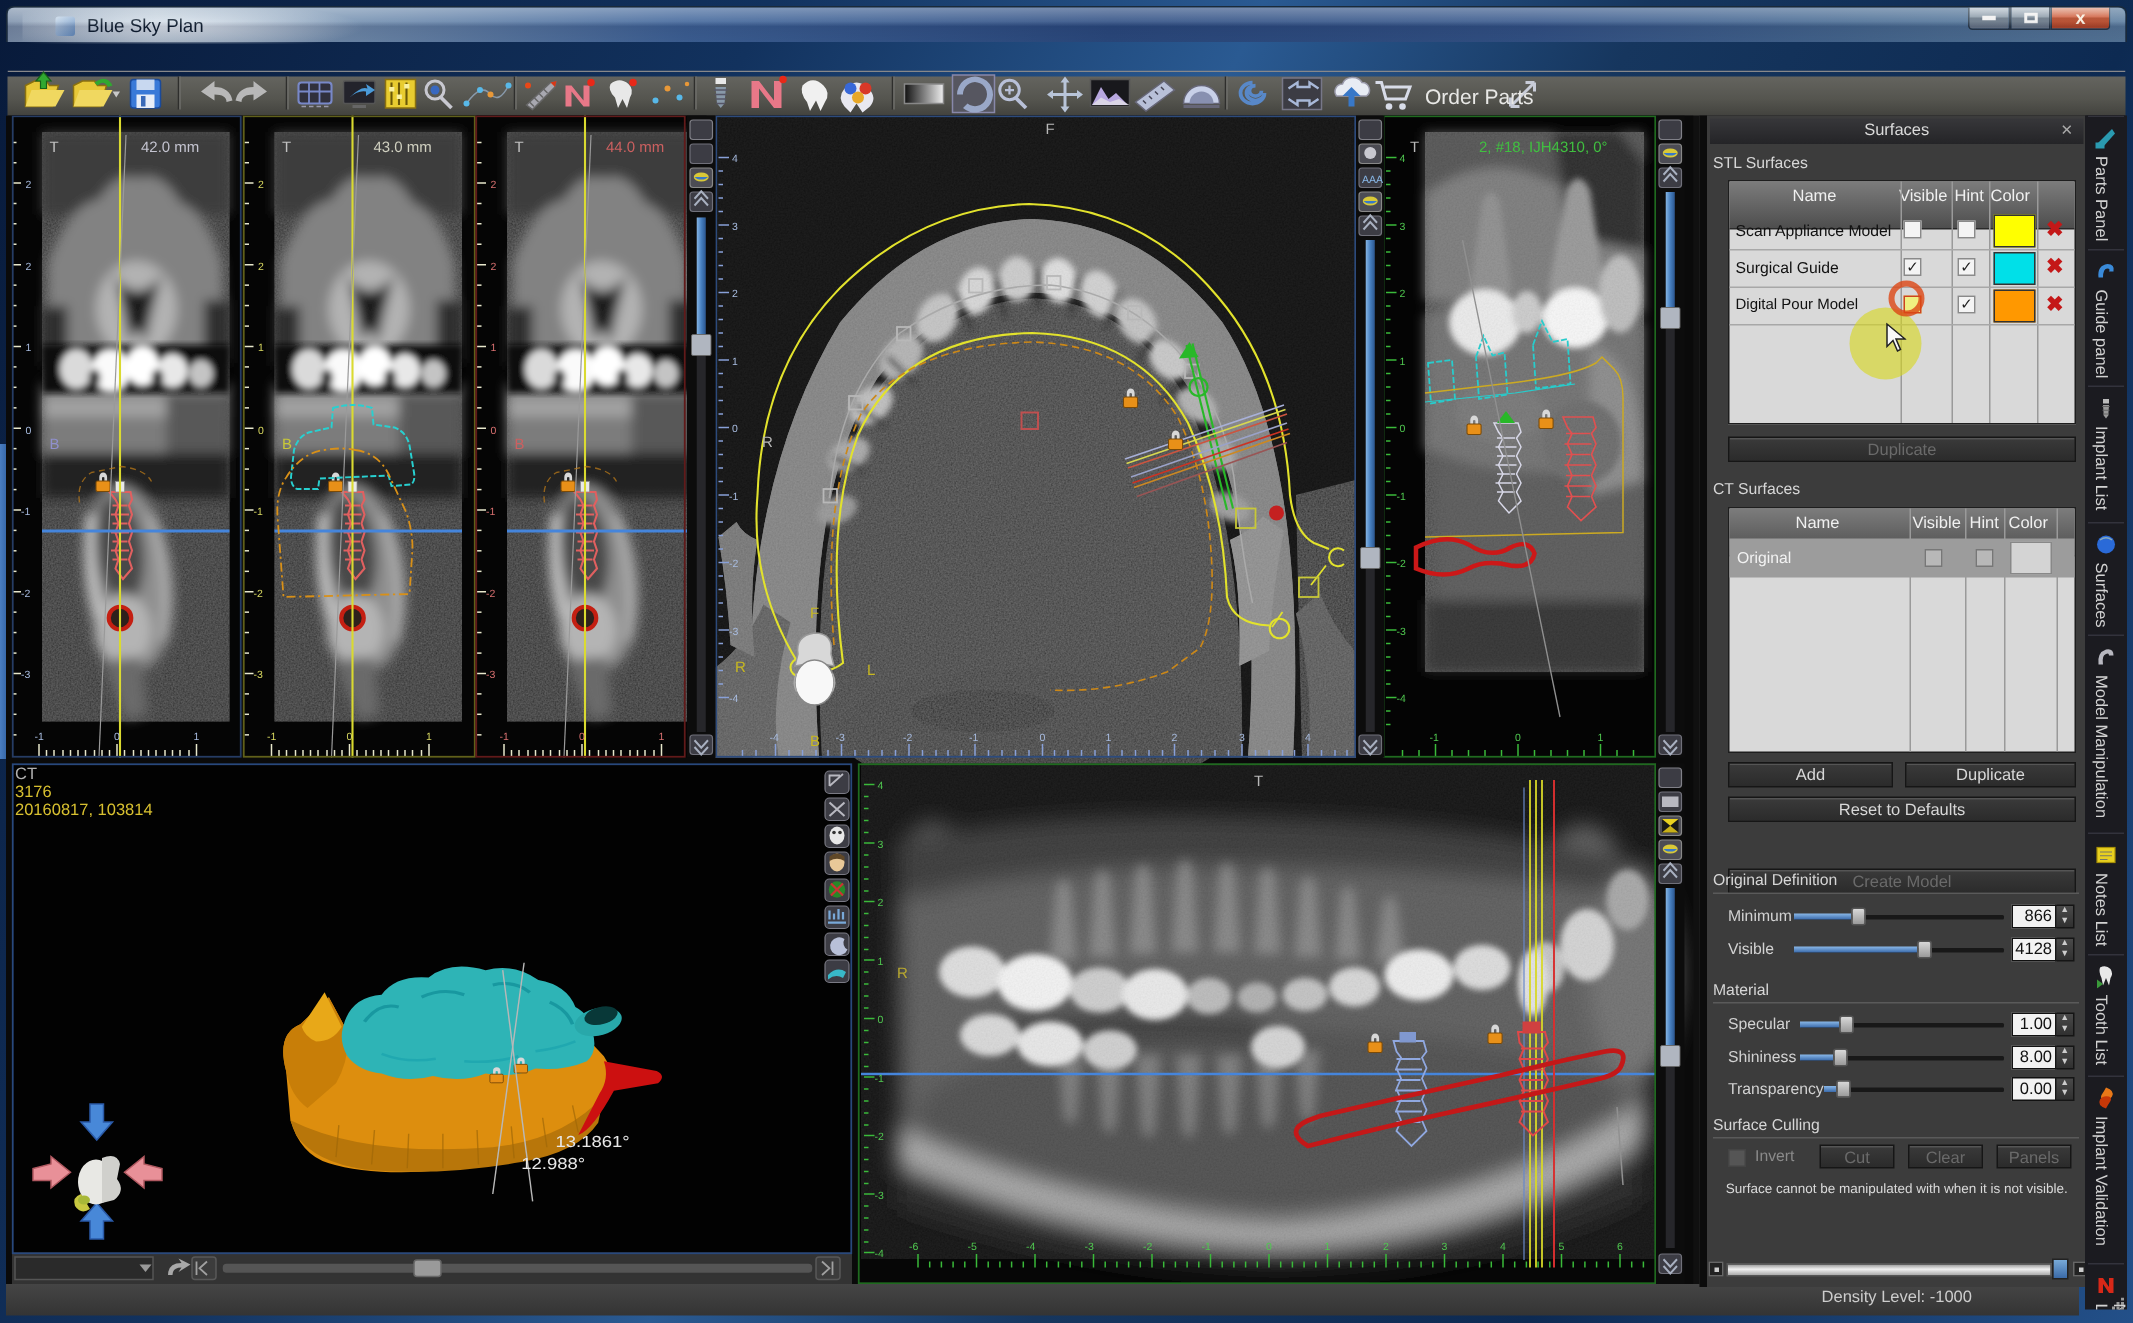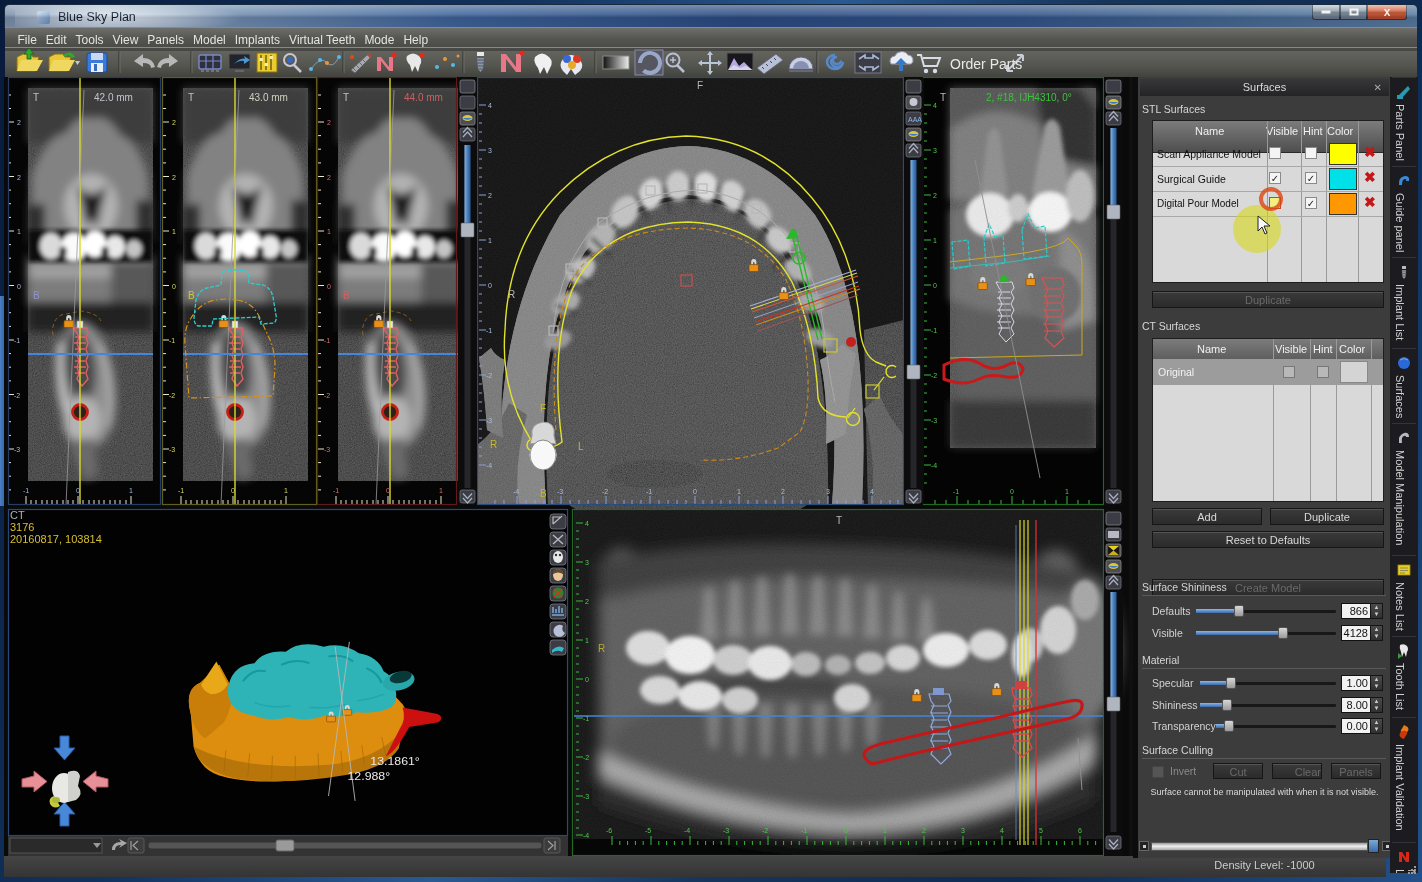--- a/index.html
+++ b/index.html
@@ -75,32 +75,20 @@
       <div class="wb min">
           <div class="glyph"></div>
         </div>
       <div class="wb max">
           <div class="glyph"></div>
         </div>
       <div class="wb close">
           <div class="glyph">x</div>
         </div>
     </div>
-  </div>
-  <div id="menubar">
-    <span>File</span>
-      <span>Edit</span>
-      <span>Tools</span>
-      <span>View</span>
-      <span>Panels</span>
-      <span>Model</span>
-      <span>Implants</span>
-      <span>Virtual Teeth</span>
-      <span>Mode</span>
-      <span>Help</span>
   </div>
   <div id="toolbar"></div>
   <svg width="1412" height="30" viewBox="0 0 1412 30" style="position:absolute;left:1px;top:43px;">
     <line x1="0" y1="0.5" x2="1412" y2="0.5" stroke="#88888a" stroke-width="1"></line>
     <g stroke="#2e2e2c" stroke-width="1">
         <path d="M114 4 v22 M186 4 v22 M338 4 v22 M458 4 v22 M590 4 v22 M812 4 v22"></path>
       </g>
     <g stroke="#6e6e6a" stroke-width="1">
         <path d="M115 4 v22 M187 4 v22 M339 4 v22 M459 4 v22 M591 4 v22 M813 4 v22"></path>
       </g>
@@ -1185,35 +1173,35 @@
       <div style="position:absolute;left:0;top:20px;right:0;height:26px;background:#9c9c9c;"></div>
       <div style="position:absolute;left:5px;top:27px;font-size:10.5px;color:#f2f2f2;">Original</div>
       <div class="cb" style="left:130px;top:27px;background:#b8b8b8;border-color:#777;"></div>
       <div class="cb" style="left:164px;top:27px;background:#b8b8b8;border-color:#777;"></div>
       <div style="position:absolute;left:187px;top:22px;width:28px;height:22px;background:#d4d4d4;border:1px solid #888;"></div>
     </div>
     <div class="btn" style="left:14px;top:431px;width:110px;height:17px;line-height:17px;">Add</div>
     <div class="btn" style="left:132px;top:431px;width:114px;height:17px;line-height:17px;">Duplicate</div>
     <div class="btn" style="left:14px;top:454px;width:232px;height:17px;line-height:17px;">Reset to Defaults</div>
     <div class="btn dis" style="left:14px;top:477px;width:232px;height:17px;line-height:17px;margin-top:25px;">Create Model</div>
-    <div class="shead" style="left:4px;top:504px;">Surface Shininess</div>
+    <div class="shead" style="left:4px;top:504px;">Original Definition</div>
     <div style="position:absolute;left:4px;top:518px;width:244px;height:1px;background:#5a5a5a;"></div>
-    <div class="srow-label" style="left:14px;top:528px;">Defaults</div>
+    <div class="srow-label" style="left:14px;top:528px;">Minimum</div>
     <div class="srow-label" style="left:14px;top:550px;">Visible</div>
     <div class="shead" style="left:4px;top:577px;">Material</div>
     <div style="position:absolute;left:4px;top:591px;width:244px;height:1px;background:#5a5a5a;"></div>
     <div class="srow-label" style="left:14px;top:600px;">Specular</div>
     <div class="srow-label" style="left:14px;top:622px;">Shininess</div>
     <div class="srow-label" style="left:14px;top:643px;">Transparency</div>
     <div class="shead" style="left:4px;top:667px;">Surface Culling</div>
     <div style="position:absolute;left:4px;top:681px;width:244px;height:1px;background:#5a5a5a;"></div>
     <div class="cb" style="left:14px;top:689px;background:#555;border-color:#444;"></div>
     <div class="srow-label" style="left:32px;top:688px;color:#8a8a8a;">Invert</div>
     <div class="btn dis" style="left:75px;top:686px;width:50px;height:16px;line-height:16px;">Cut</div>
-    <div class="btn dis" style="left:134px;top:686px;width:50px;height:16px;line-height:16px;text-align:right;">Clear</div>
+    <div class="btn dis" style="left:134px;top:686px;width:50px;height:16px;line-height:16px;">Clear</div>
     <div class="btn dis" style="left:193px;top:686px;width:50px;height:16px;line-height:16px;">Panels</div>
     <div style="position:absolute;left:0px;top:710px;width:253px;text-align:center;font-size:9px;color:#dadada;white-space:nowrap;">Surface cannot be manipulated with when it is not visible.</div>
 
     <div style="position:absolute;left:58px;top:533px;width:140px;height:3px;background:#181818;border-radius:1px;"></div>
       <div style="position:absolute;left:58px;top:532px;width:38px;height:4px;background:linear-gradient(180deg,#8ab8e8,#3a6aaa);"></div>
       <div style="position:absolute;left:96px;top:528px;width:10px;height:12px;background:linear-gradient(180deg,#d8d8d8,#9a9a9a);border:1px solid #555;border-radius:2px;"></div>
       <div class="valbox" style="left:203px;top:526px;">866</div>
       <div class="spin" style="left:232px;top:526px;">▲<br>▼</div>
       <div style="position:absolute;left:58px;top:555px;width:140px;height:3px;background:#181818;border-radius:1px;"></div>
       <div style="position:absolute;left:58px;top:554px;width:82px;height:4px;background:linear-gradient(180deg,#8ab8e8,#3a6aaa);"></div>

